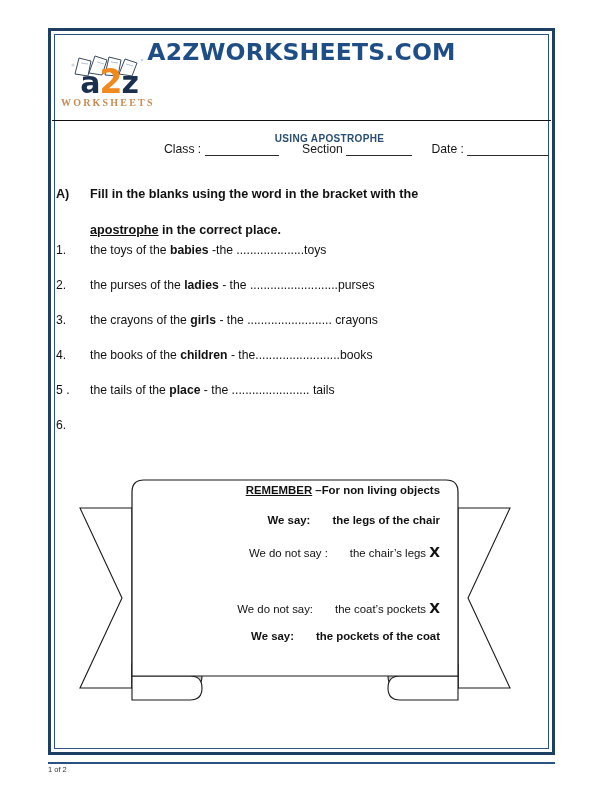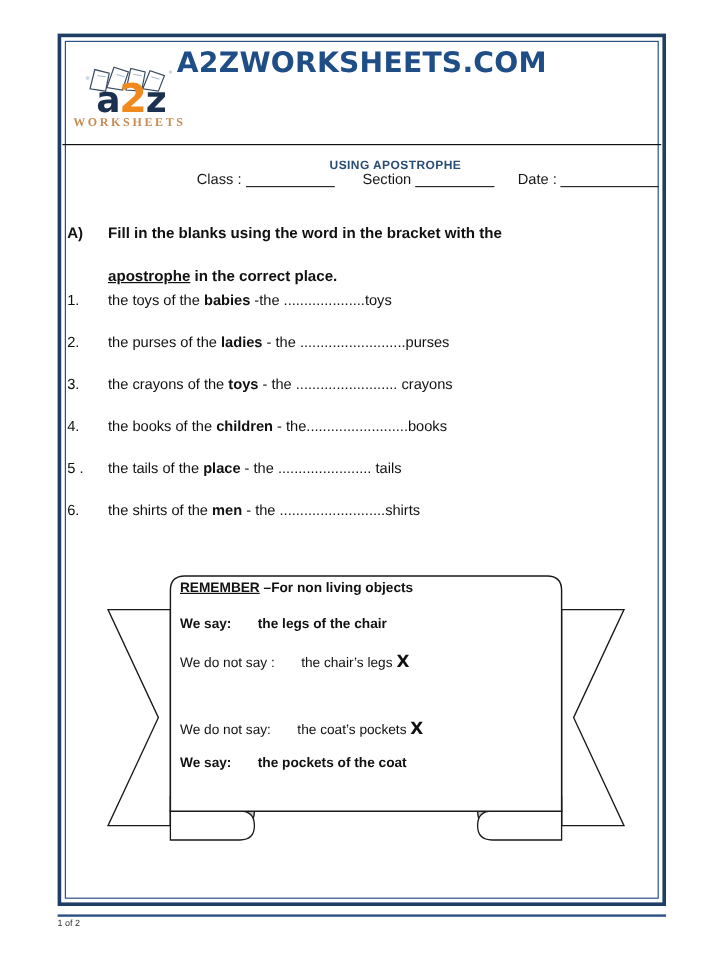--- a/index.html
+++ b/index.html
@@ -200,24 +200,25 @@
   .q-text {
     position: absolute;
     left: 34px;
     top: 0;
   }
   .q-text b { font-weight: bold; }
 
   
   #ribbon {
     position: absolute;
-    left: 85px;
+    left: 75px;
     top: 478px;
     width: 440px;
     height: 230px;
+    text-align: right;
   }
   #ribbon svg { display: block; }
   #ribbon-text {
     position: absolute;
     left: 65px;
     top: 6px;
     width: 300px;
     font-size: 11.4px;
     color: #111111;
   }
@@ -309,33 +310,32 @@
   <div class="q-row">
     <span class="q-num">1.</span>
     <span class="q-text"><span>the toys of the </span><b>babies</b><span> -the ....................toys</span></span>
   </div>
   <div class="q-row">
     <span class="q-num">2.</span>
     <span class="q-text"><span>the purses of the </span><b>ladies</b><span> - the ..........................purses</span></span>
   </div>
   <div class="q-row">
     <span class="q-num">3.</span>
-    <span class="q-text"><span>the crayons of the </span><b>toys</b><span> - the ......................... crayons</span></span>
+    <span class="q-text"><span>the crayons of the </span><b>girls</b><span> - the ......................... crayons</span></span>
   </div>
   <div class="q-row">
     <span class="q-num">4.</span>
     <span class="q-text"><span>the books of the </span><b>children</b><span> - the.........................books</span></span>
   </div>
   <div class="q-row">
     <span class="q-num">5 .</span>
     <span class="q-text"><span>the tails of the </span><b>place</b><span> - the ....................... tails</span></span>
   </div>
   <div class="q-row">
     <span class="q-num">6.</span>
-    <span class="q-text"><span>the shirts of the </span><b>men</b><span> - the ..........................shirts</span></span>
   </div>
 </div>
 
 <div id="ribbon">
   <svg width="440" height="230" viewBox="0 0 440 230">
 
     <path d="M5 30 L57 30 L57 210 L5 210 L47 120 Z" fill="#ffffff" stroke="#1a1a1a" stroke-width="1.1"></path>
 
     <path d="M435 30 L383 30 L383 210 L435 210 L393 120 Z" fill="#ffffff" stroke="#1a1a1a" stroke-width="1.1"></path>
 

